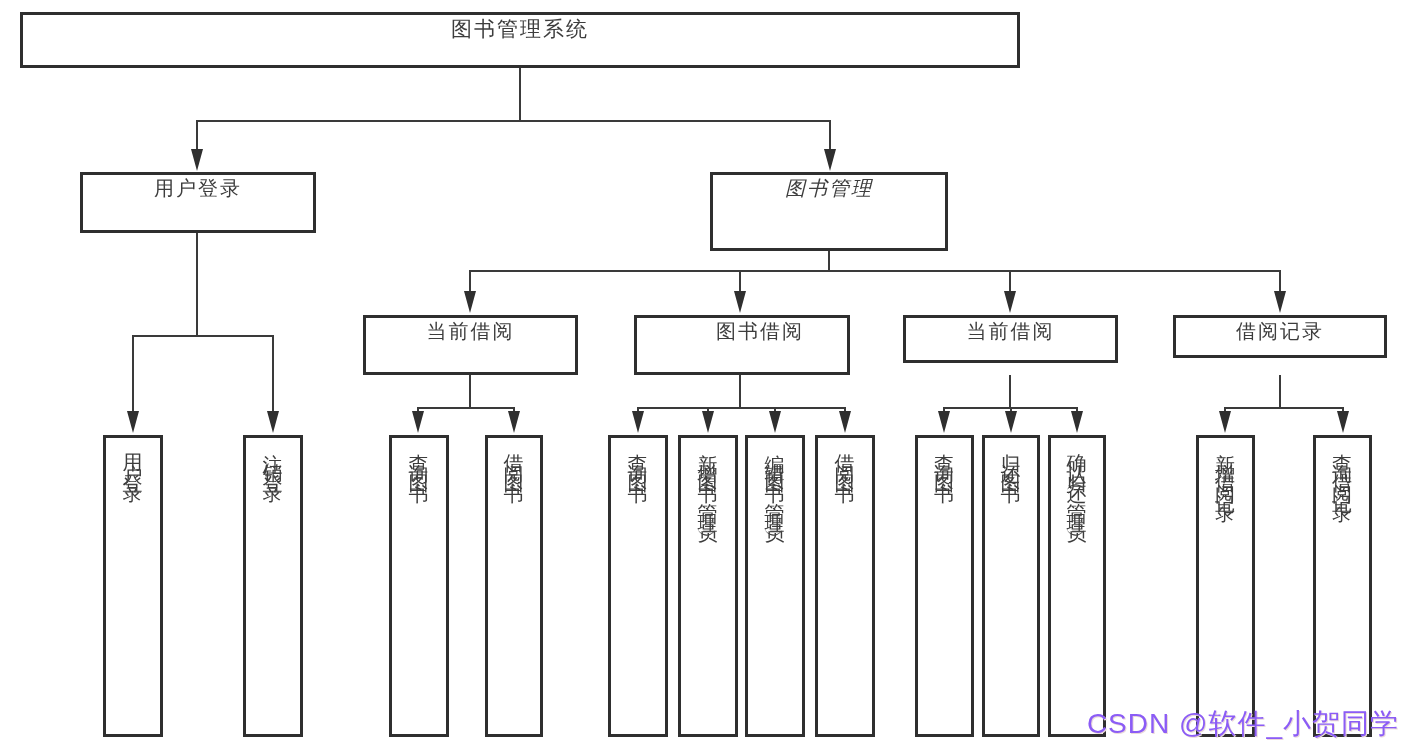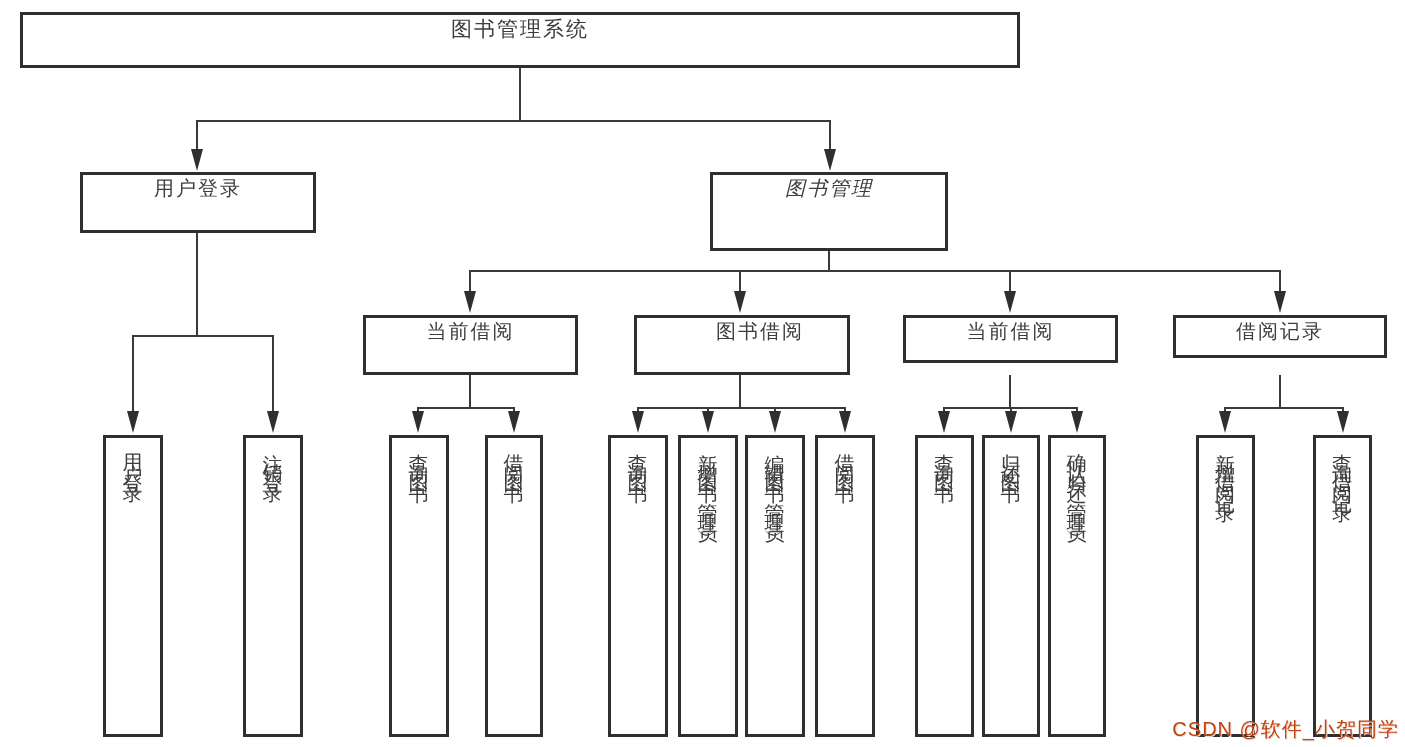--- a/index.html
+++ b/index.html
@@ -21,21 +21,21 @@
   
   .vline{position:absolute;width:2px;background:#3a3a3a;z-index:1;}
   .hline{position:absolute;height:2px;background:#3a3a3a;z-index:1;}
   .arrow{
     position:absolute;width:0;height:0;z-index:1;
     border-left:6px solid transparent;border-right:6px solid transparent;
     border-top:22px solid #2f2f2f;
   }
   .watermark{
     position:absolute;right:6px;bottom:4px;z-index:3;
-    font-size:20px;color:#c2410c;text-shadow:1px 1px 0 #ead9d9;
+    font-size:28px;color:#8b5cf6;text-shadow:1px 1px 0 #ead9d9;
     letter-spacing:1px;white-space:nowrap;
   }
 </style>
 </head>
 <body>
 
 <div class="canvas">
 
   <div class="vline" style="left:519px;top:68px;height:53px;"></div>
   <div class="hline" style="left:196px;top:120px;width:635px;"></div>

